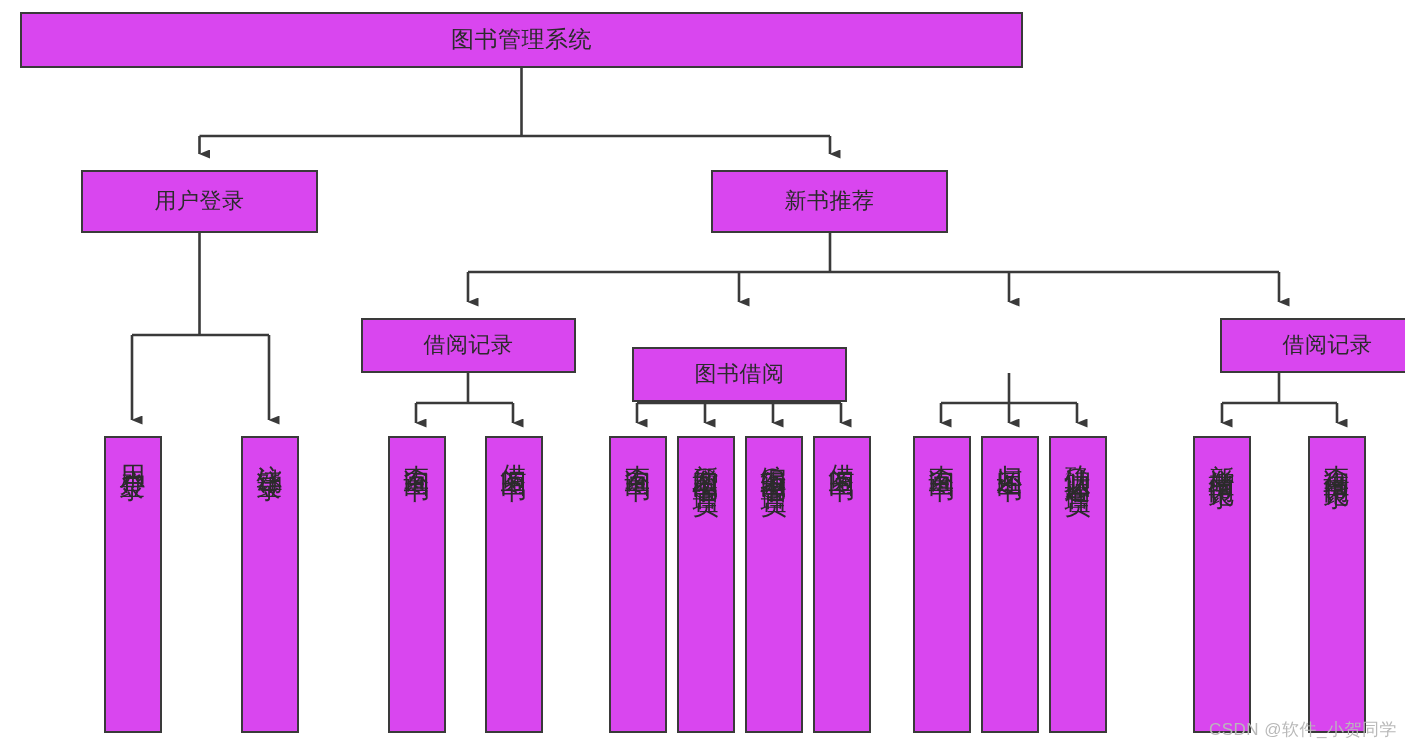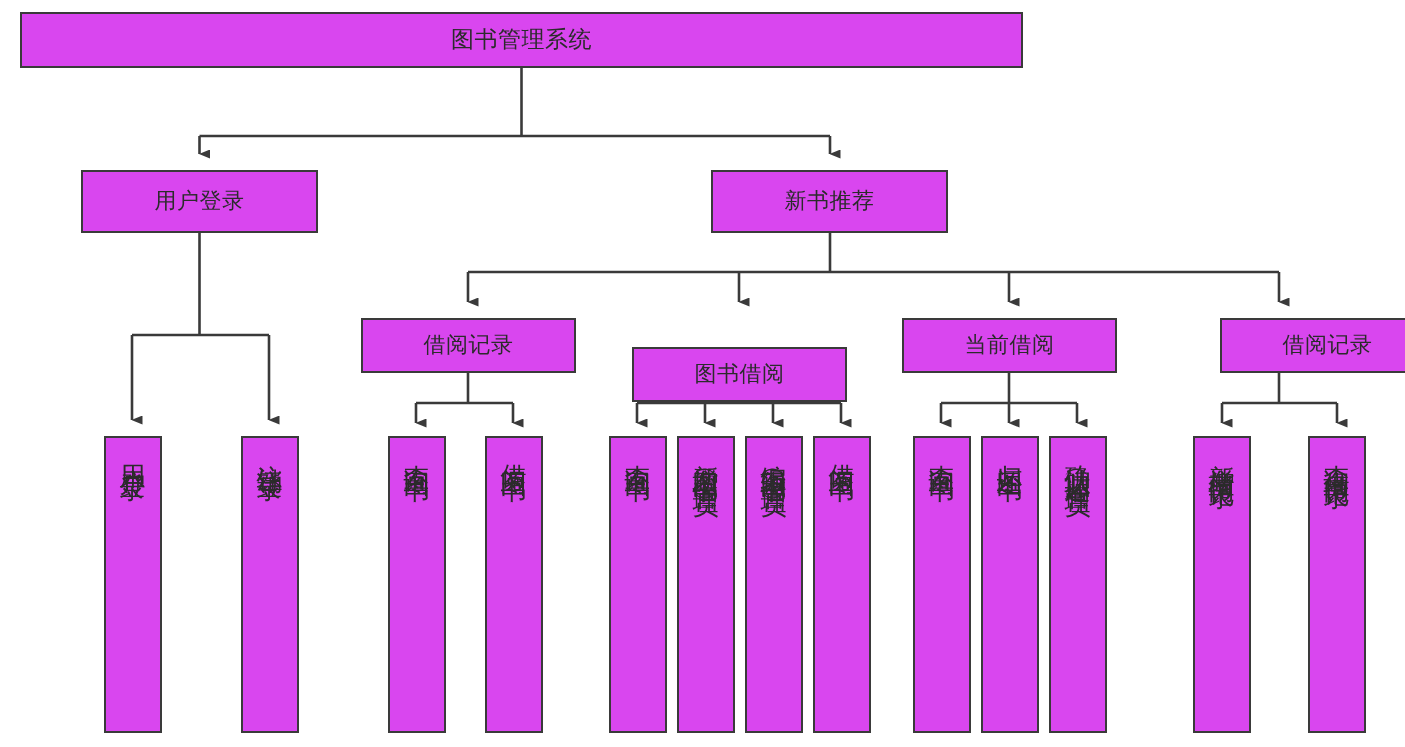--- a/index.html
+++ b/index.html
@@ -140,23 +140,20 @@
   </div>
 
   <div class="node horiz" style="left:361px; top:318px; width:215px; height:55px;">
     <span class="label">借阅记录</span>
   </div>
 
   <div class="node horiz" style="left:632px; top:318px; width:215px; height:55px;margin-top:29px;">
     <span class="label">图书借阅</span>
   </div>
 
-  <div class="node horiz" style="left:902px; top:318px; width:215px; height:55px;">
-    <span class="label">当前借阅</span>
-  </div>
 
   <div class="node horiz" style="left:1172px; top:318px; width:215px; height:55px;margin-left:48px;">
     <span class="label">借阅记录</span>
   </div>
 
   <div class="node vert" style="left:104px; top:436px; width:58px; height:297px;">
     <span class="label">用户登录</span>
   </div>
 
   <div class="node vert" style="left:241px; top:436px; width:58px; height:297px;">
@@ -200,14 +197,15 @@
   </div>
 
   <div class="node vert" style="left:1193px; top:436px; width:58px; height:297px;">
     <span class="label">新增借阅记录</span>
   </div>
 
   <div class="node vert" style="left:1308px; top:436px; width:58px; height:297px;">
     <span class="label">查询借阅记录</span>
   </div>
 
+  <div class="watermark">CSDN @软件_小贺同学</div>
 
 </div>
 
 </body></html>

